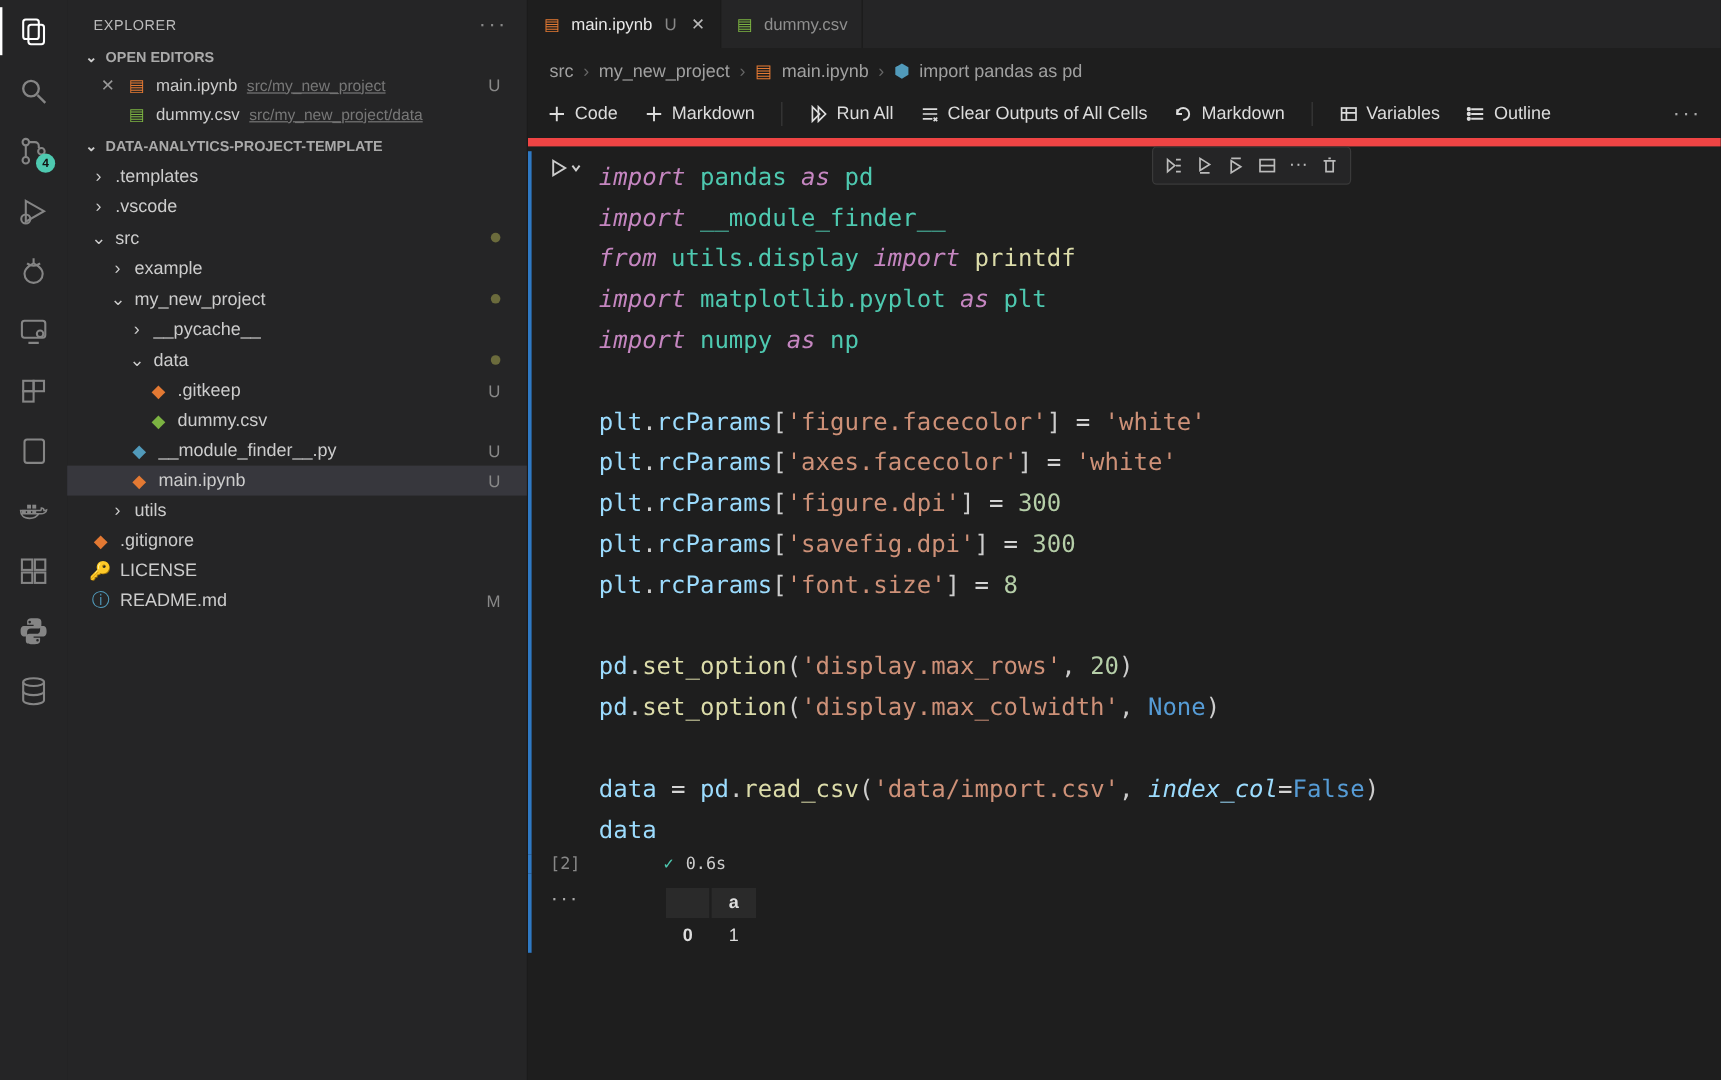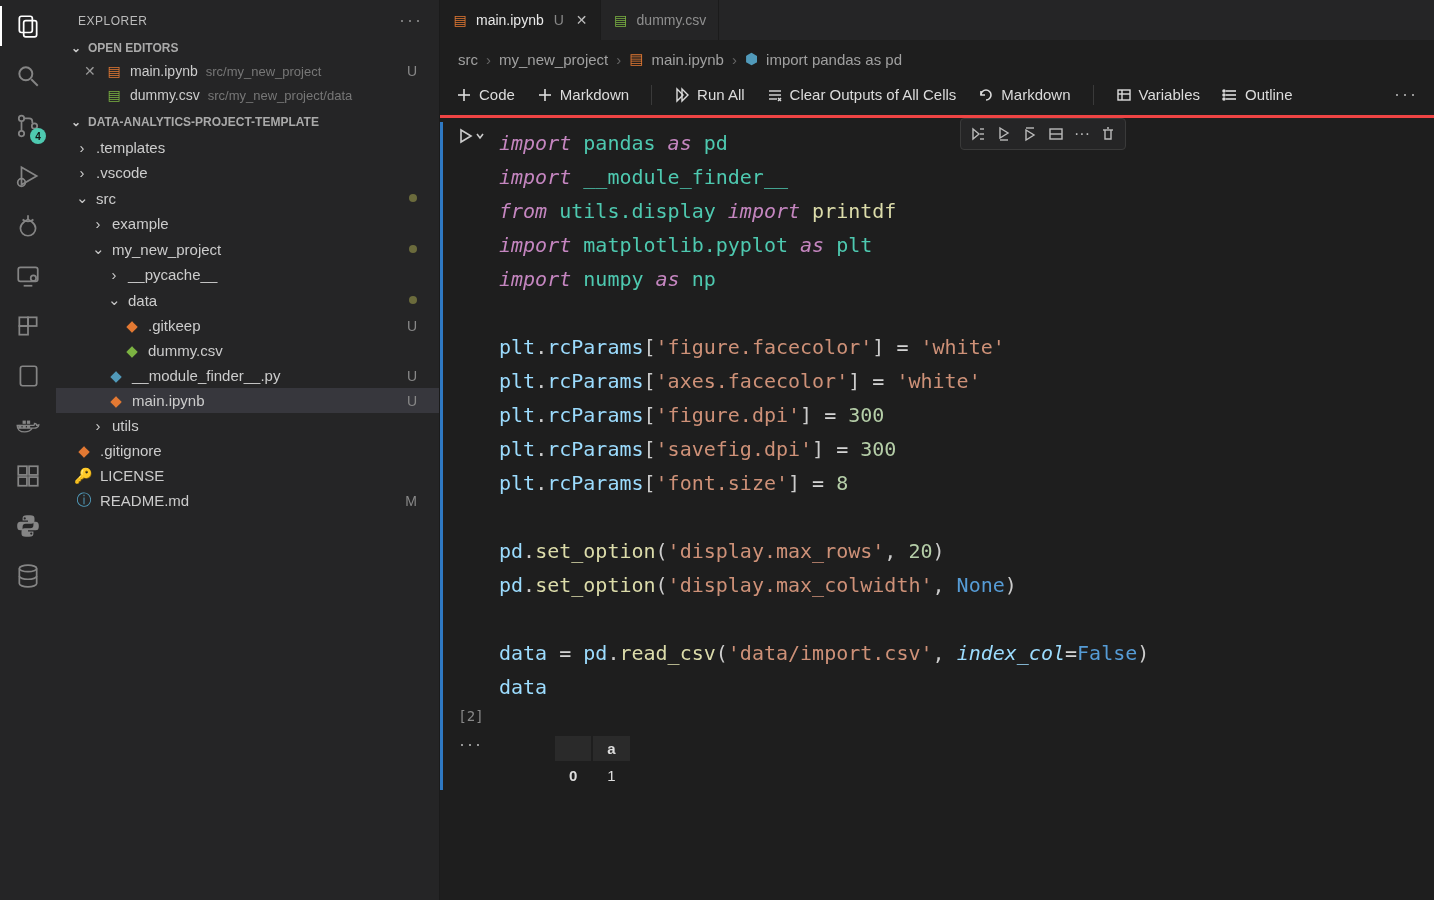--- a/index.html
+++ b/index.html
@@ -55,21 +55,21 @@
   padding:4px 14px; font-size:12px; font-weight:700; color:#aaaaaa;
   cursor:pointer;
 }
 .caret { display:inline-block; width:12px; text-align:center; color:#ccc; }
 .open-editors { padding-bottom:4px; }
 .editor-row {
   display:flex; align-items:center; gap:8px;
   padding:4px 8px 4px 28px; font-size:14px; color:#cccccc; cursor:pointer;
 }
 .editor-row .status { margin-left:auto; color:#888; padding-right:14px; font-size:14px; }
-.editor-row .path { color:#777; font-size:13px; }
+.editor-row .path { color:#777; font-size:13px;text-decoration:underline; }
 .editor-row .close { width:14px; color:#999; }
 .tree { padding-top:2px; }
 .tree-row {
   display:flex; align-items:center; gap:8px;
   padding:4px 8px 4px 0; font-size:15px; color:#cccccc; cursor:pointer;
   white-space:nowrap;
 }
 .tree-row.selected { background:#37373d; }
 .indent-0 { padding-left:20px; }
 .indent-1 { padding-left:36px; }
@@ -92,21 +92,21 @@
 .tab.active { background:#1e1e1e; color:#e8e8e8; }
 .tab .git-u { color:#888; font-size:14px; margin-left:2px; }
 .tab .close { color:#bbb; font-size:14px; margin-left:4px; }
 .breadcrumb {
   display:flex; align-items:center; gap:8px; padding:10px 18px; font-size:15px;
   color:#a0a0a0;
 }
 .breadcrumb .sep { color:#666; }
 .nb-toolbar {
   display:flex; align-items:center; gap:22px; padding:6px 16px 10px 16px;
-  font-size:15px; color:#e0e0e0; border-bottom:3px solid #ef4444;
+  font-size:15px; color:#e0e0e0; border-bottom:7px solid #ef4444;
 }
 .nb-toolbar .btn { display:flex; align-items:center; gap:7px; cursor:pointer; color:#dcdcdc; }
 .nb-toolbar .divider { width:1px; height:20px; background:#3a3a3a; }
 .nb-toolbar .dots { color:#aaa; cursor:pointer; font-size:18px; letter-spacing:2px; margin-left:auto; }
 .nb-toolbar svg { width:16px; height:16px; }
 
 .notebook-area { flex:1; overflow:auto; position:relative; padding-top:4px; }
 .cell {
   display:grid;
   grid-template-columns: 56px 54px 1fr;
@@ -515,20 +515,21 @@
 <span class="var">pd</span>.<span class="fn">set_option</span>(<span class="str">'display.max_colwidth'</span>, <span class="const">None</span>)
 
 <span class="var">data</span> <span class="op">=</span> <span class="var">pd</span>.<span class="fn">read_csv</span>(<span class="str">'data/import.csv'</span>, <span class="param">index_col</span><span class="op">=</span><span class="const">False</span>)
 <span class="var">data</span>
 </div>
     </div>
 
     <div class="exec-row">
       <div class="count">[2]</div>
       <div></div>
+      <div><span class="check">✓</span><span>0.6s</span></div>
     </div>
 
     <div class="output-row">
       <div class="output-dots">···</div>
       <div></div>
       <div>
         <table class="output-table">
           <thead>
               <tr>
                 <th></th>

